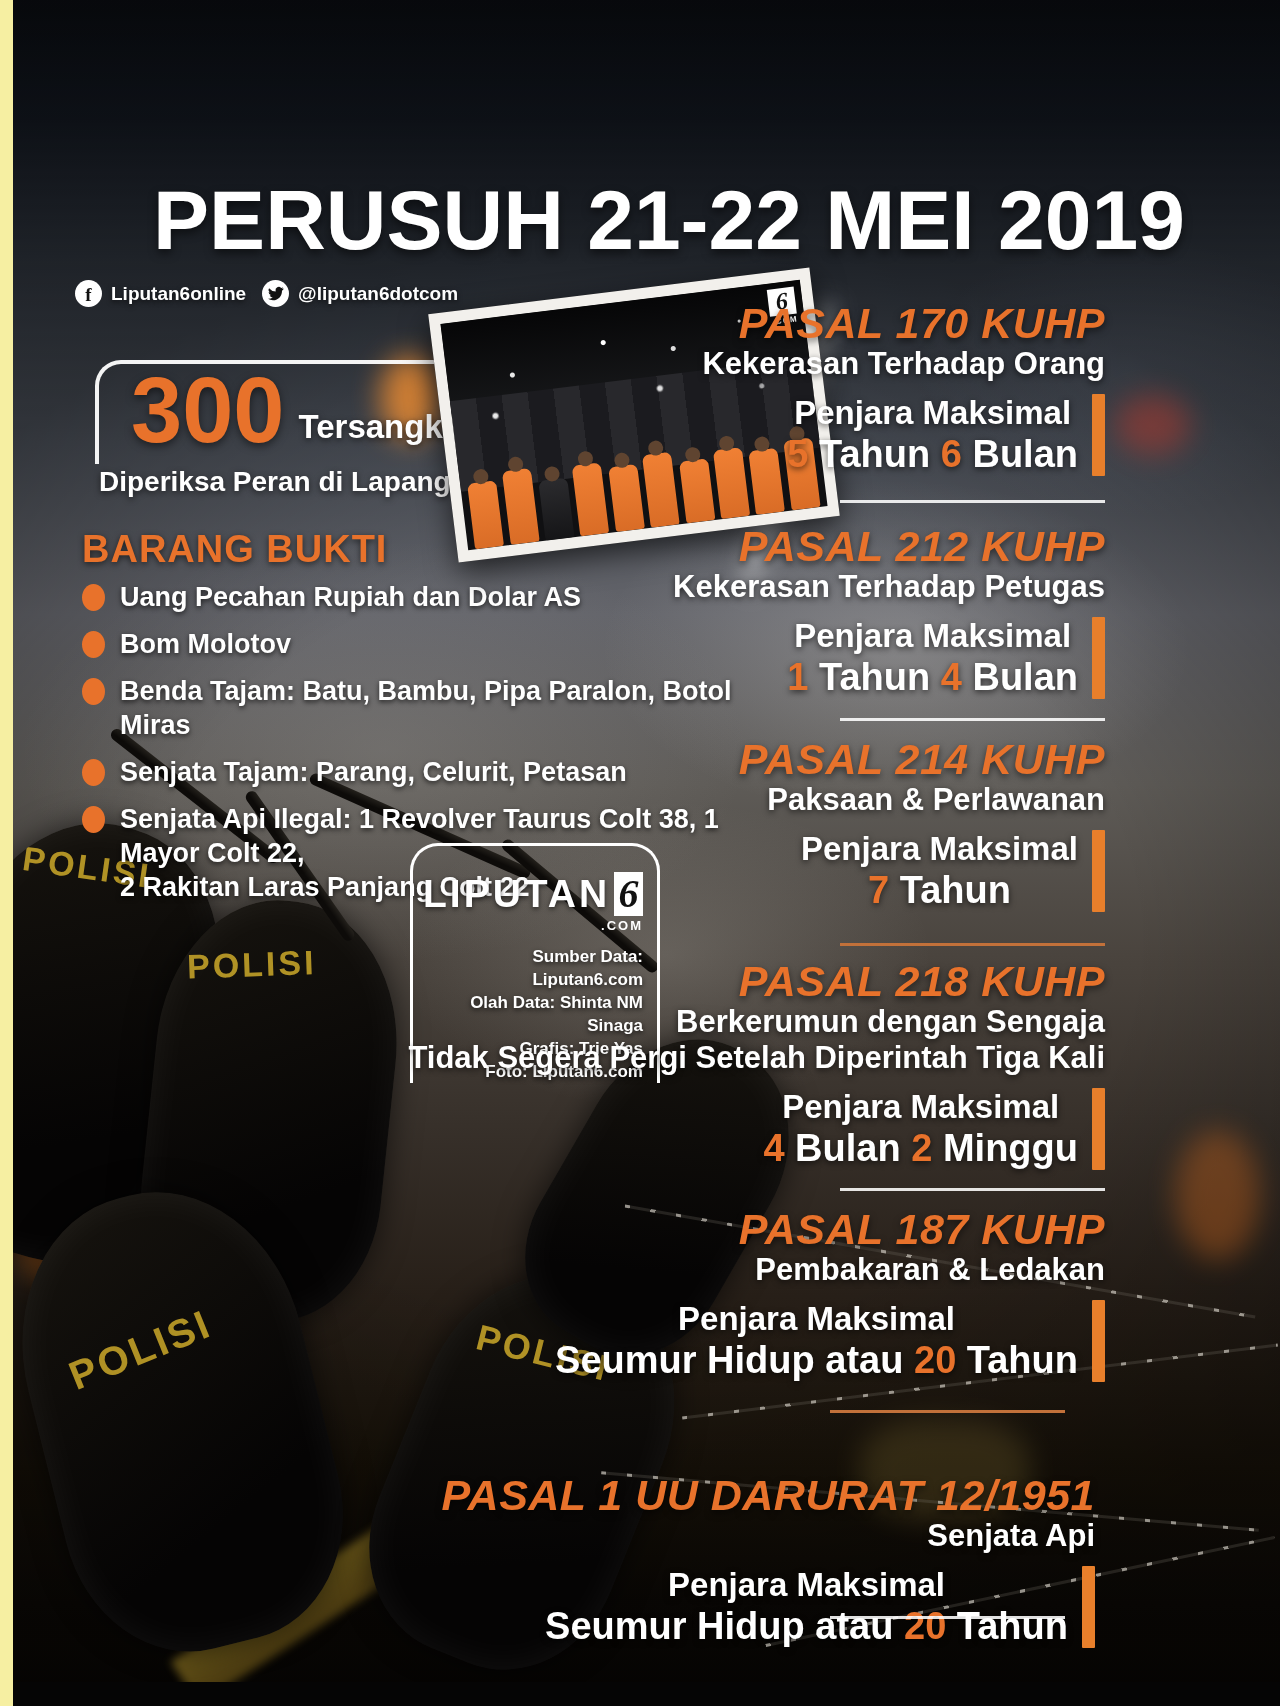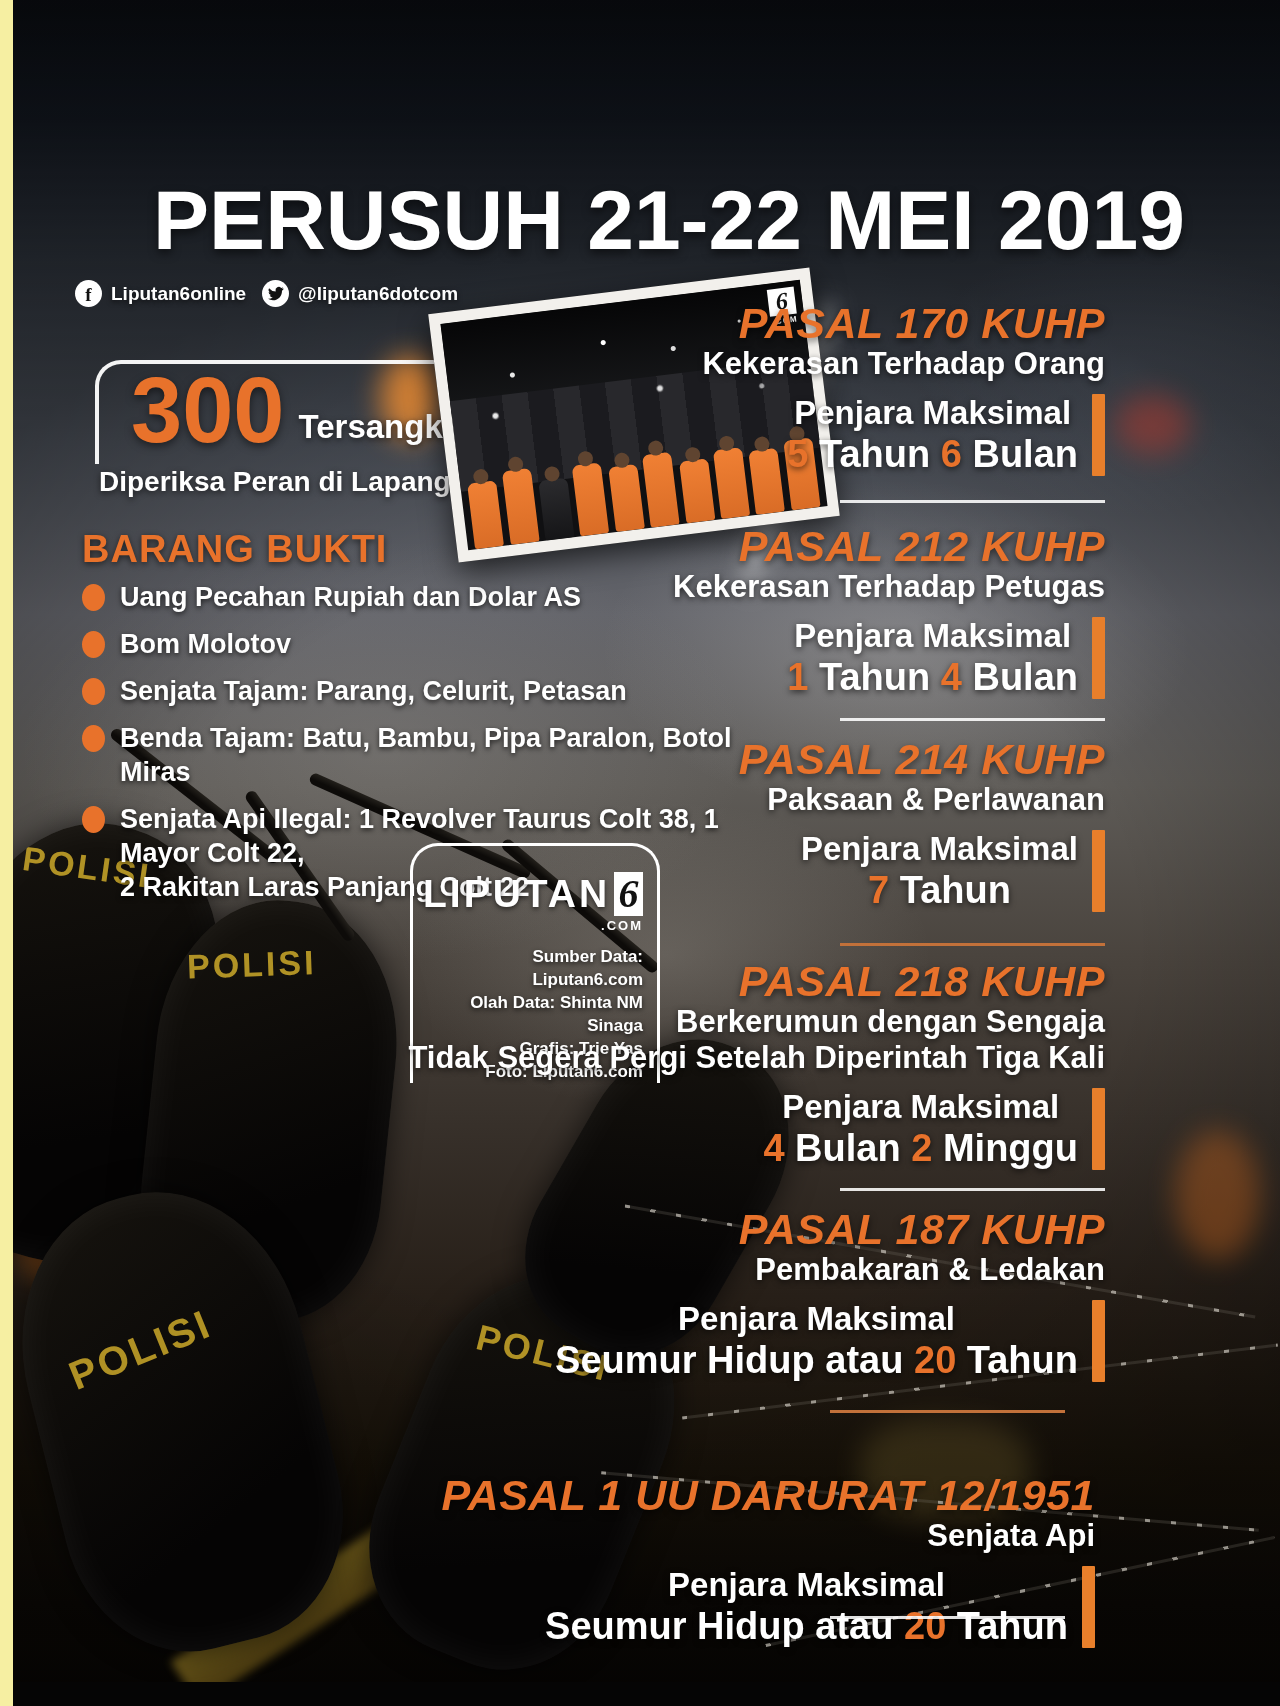--- a/index.html
+++ b/index.html
@@ -206,22 +206,22 @@
       <span class="stat-num">300</span>
       <span class="stat-unit">Tersangka</span>
     </div>
     <div class="stat-caption">Diperiksa Peran di Lapangan</div>
   </div>
 
   <div class="ev-head">BARANG BUKTI</div>
   <ul class="ev-list">
     <li><span>Uang Pecahan Rupiah dan Dolar AS</span></li>
     <li><span>Bom Molotov</span></li>
+    <li><span>Benda Tajam: Batu, Bambu, Pipa Paralon, Botol Miras</span></li>
     <li><span>Senjata Tajam: Parang, Celurit, Petasan</span></li>
-    <li><span>Benda Tajam: Batu, Bambu, Pipa Paralon, Botol Miras</span></li>
     <li>
       <span>Senjata Api Ilegal: 1 Revolver Taurus Colt 38, 1 Mayor Colt 22,</span><br>
       <span>2 Rakitan Laras Panjang Colt 22</span>
     </li>
   </ul>
 
   <div class="srcbox">
     <div class="logo-row">
       <span class="logo-word">LIPUTAN</span>
       <span class="logo-six">6</span>

